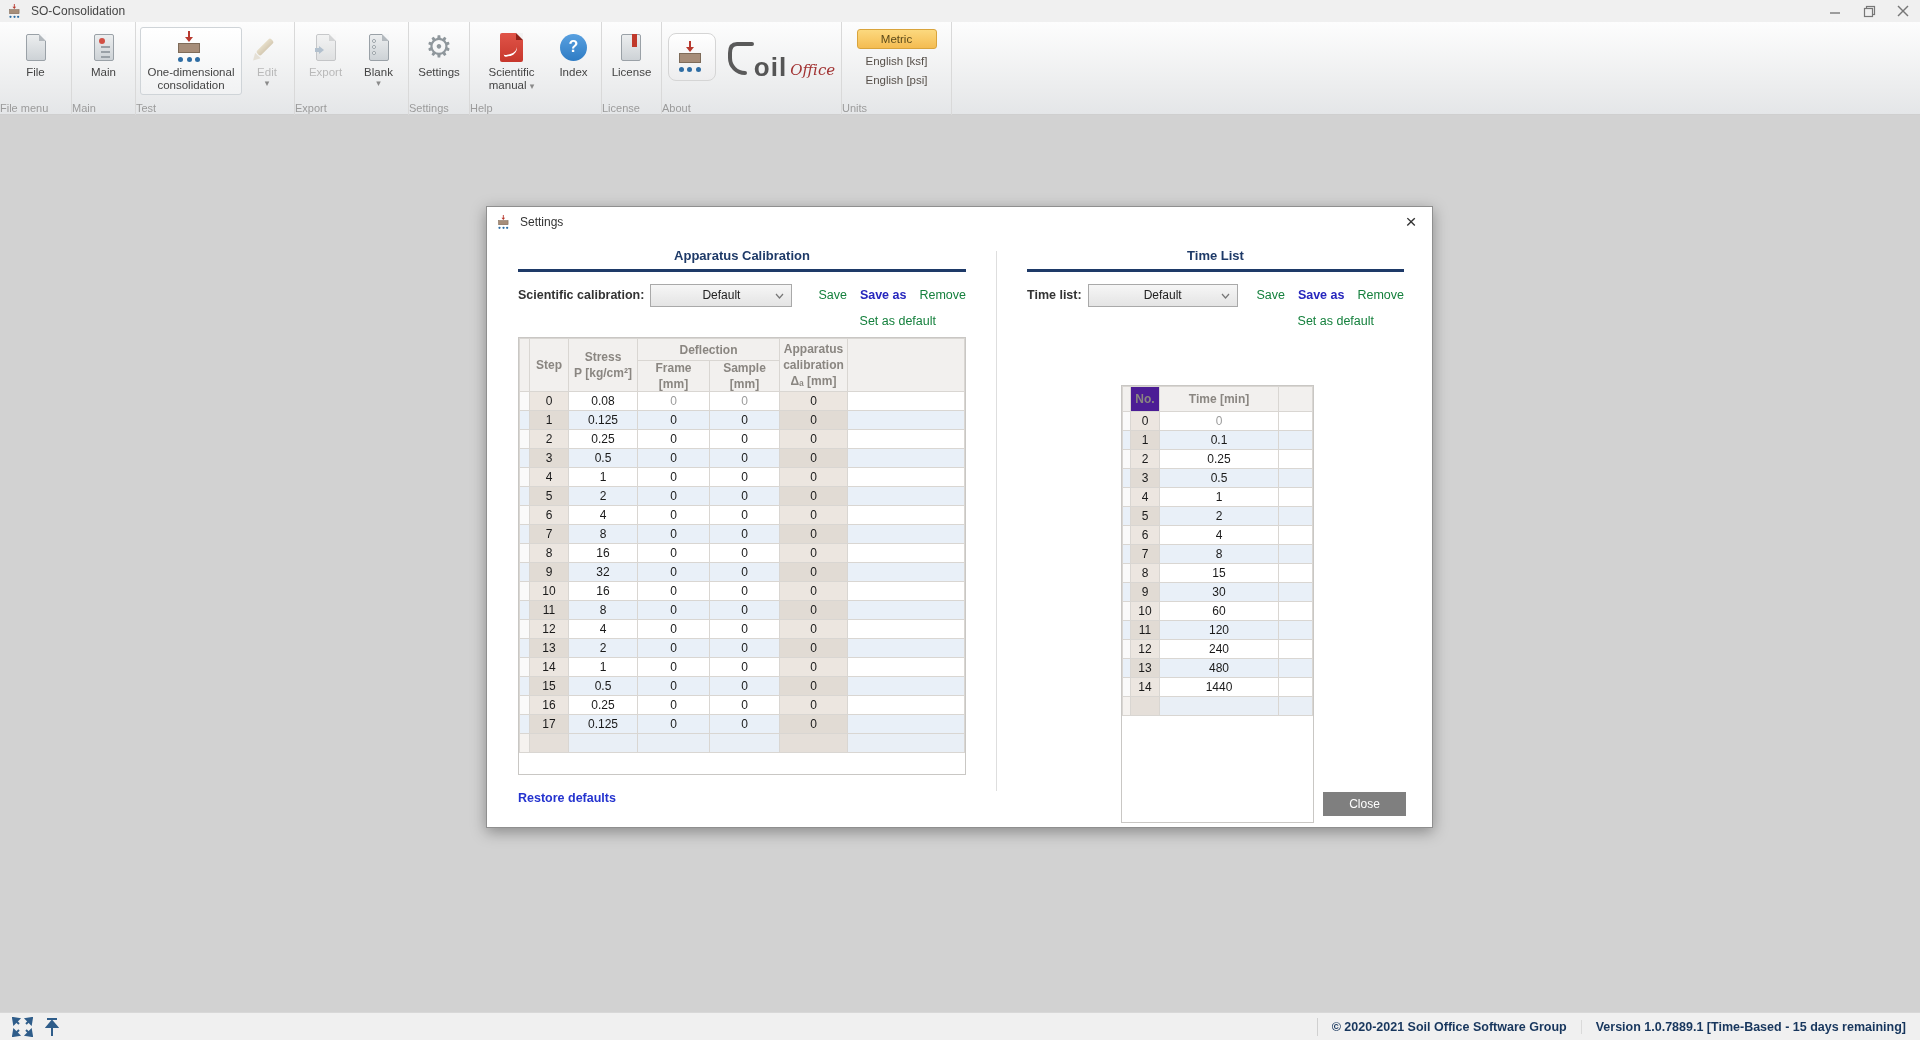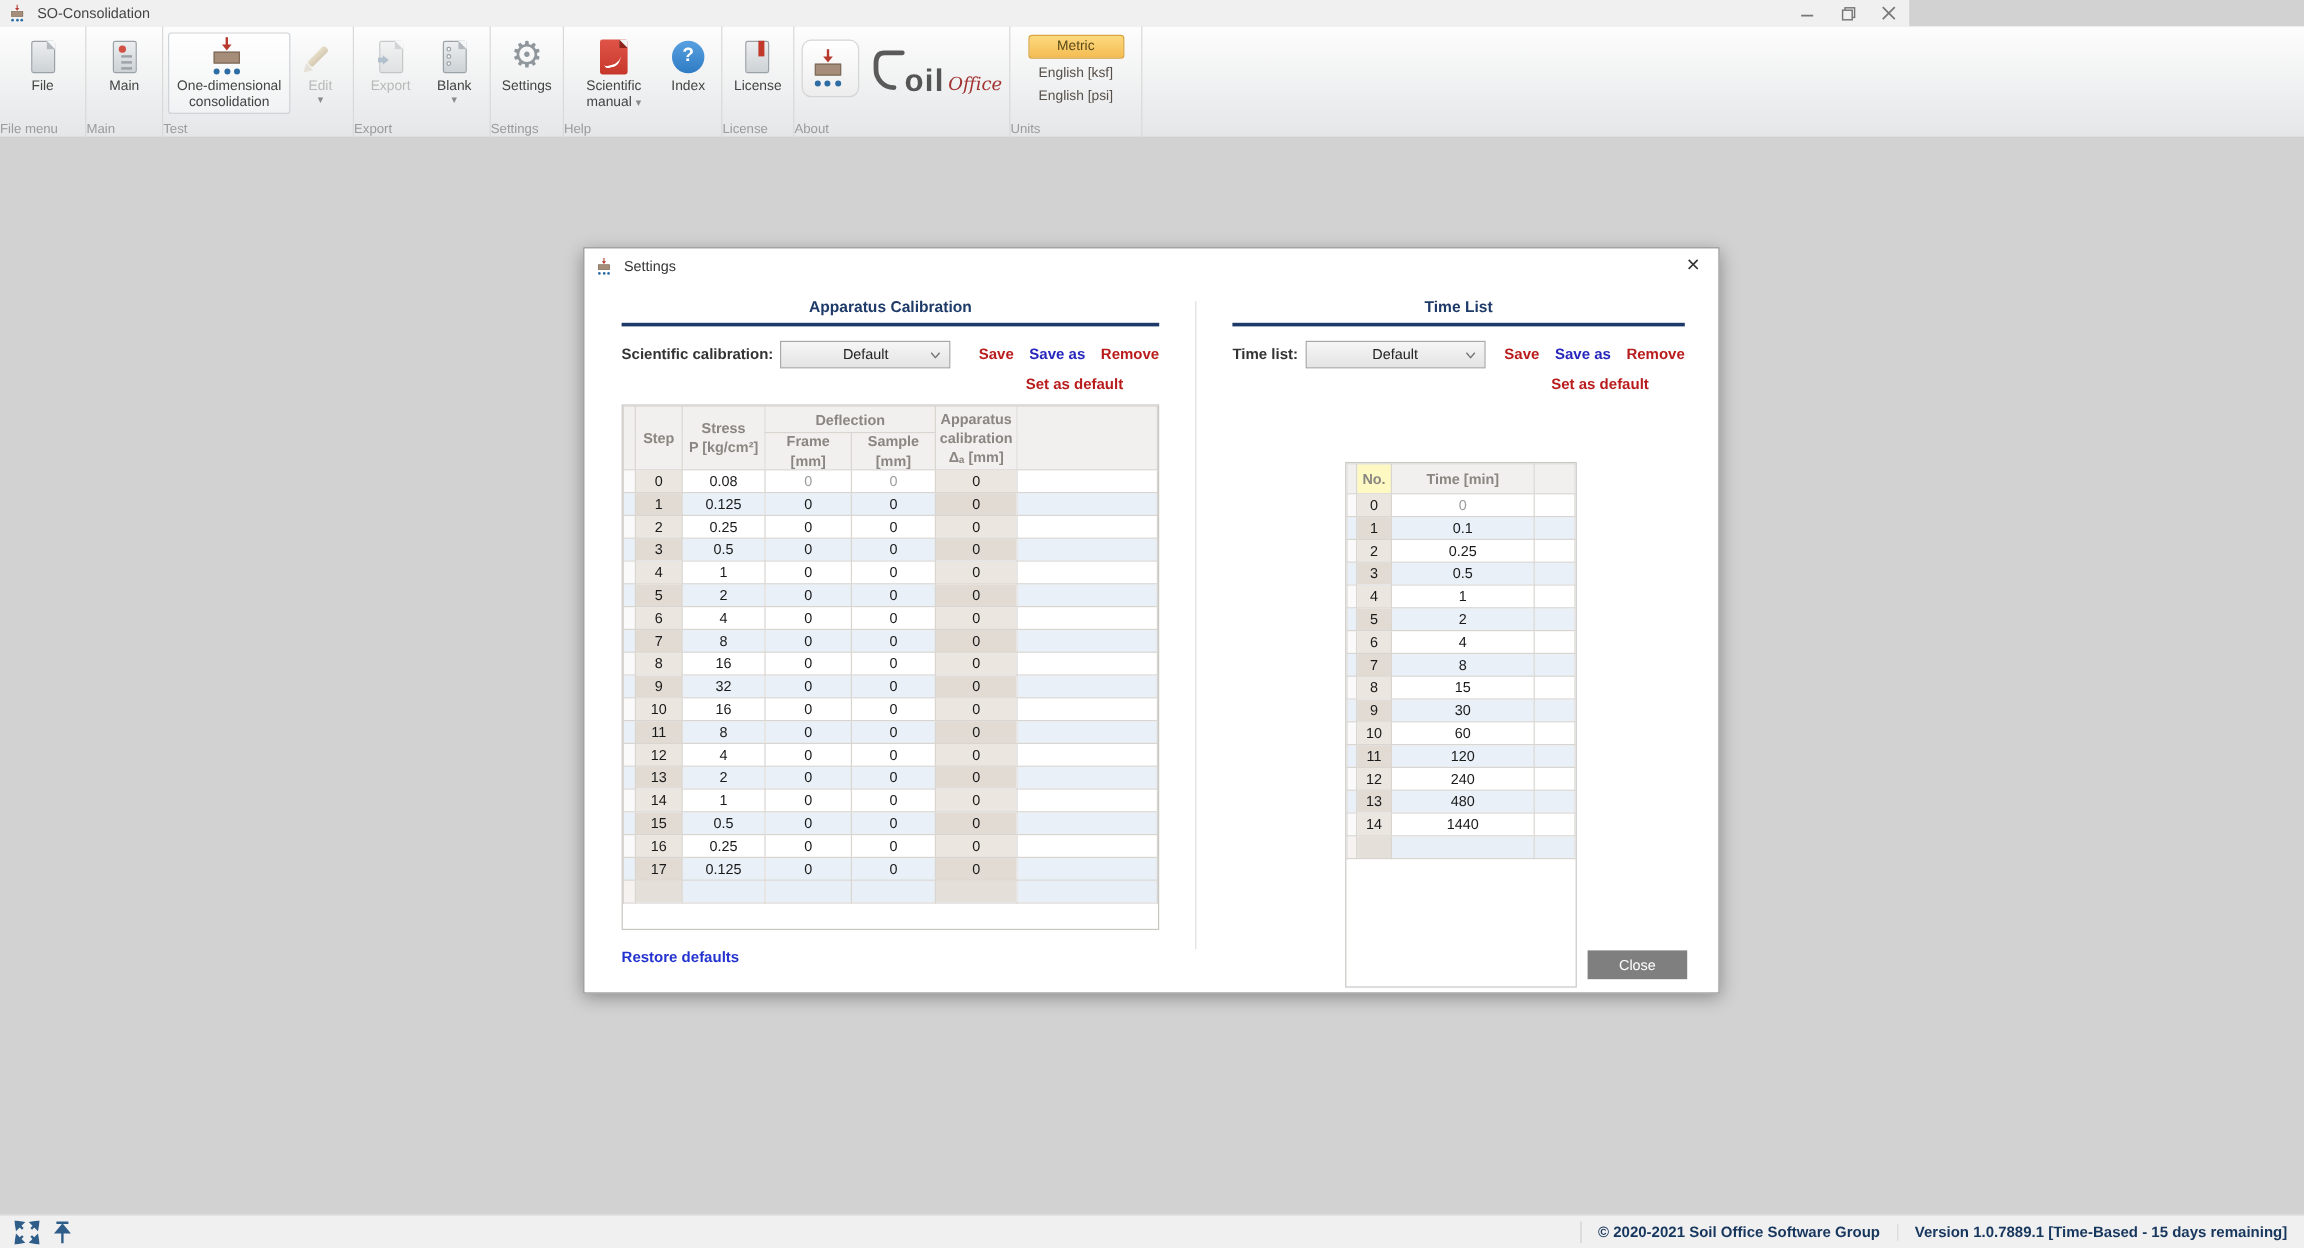--- a/index.html
+++ b/index.html
@@ -1,20 +1,20 @@
 <!DOCTYPE html>
 <html><head>
 <meta charset="utf-8">
 <style>
   * { margin:0; padding:0; box-sizing:border-box; }
   html,body { width:1920px; height:1040px; overflow:hidden; font-family:"Liberation Sans",sans-serif; }
   #app { position:relative; width:1920px; height:1040px; background:#d2d2d2; }
 
   
-  #titlebar { position:absolute; top:0; left:0; width:1591px; height:22px; background:#f0f0f0; display:flex; align-items:center; }
+  #titlebar { position:absolute; top:0; left:0; width:1920px; height:22px; background:#f0f0f0; display:flex; align-items:center; }
   #titlebar .win-title { font-size:12px; color:#444; margin-left:8px; }
   .winbtns { margin-left:auto; display:flex; }
   .winbtn { width:34px; height:22px; display:flex; align-items:center; justify-content:center; color:#777; }
 
   
   #ribbon { position:absolute; top:22px; left:0; width:1920px; height:93px; background:linear-gradient(#fdfdfd,#ecedee 70%,#e4e6e8); border-bottom:1px solid #cfcfcf; display:flex; }
   .rgroup { position:relative; height:93px; border-right:1px solid #d9d9d9; display:flex; align-items:flex-start; justify-content:center; padding-top:5px; }
   .rgroup-label { position:absolute; bottom:1px; left:0; right:0; font-size:11px; color:#9b9b9b; }
   .rbtn { display:flex; flex-direction:column; align-items:center; justify-content:flex-start; padding:3px 4px; border-radius:3px; margin:0 1px; }
   .rbtn .ric { height:34px; display:flex; align-items:center; justify-content:center; }
@@ -82,21 +82,21 @@
   .section { position:absolute; top:41px; }
   #sec-left { left:31px; width:448px; }
   #sec-right { left:540px; width:377px; }
   .sec-header { height:24px; border-bottom:3px solid #1e3a68; text-align:center; font-size:13px; font-weight:bold; color:#1e3a68; }
   .controls { display:flex; align-items:center; margin-top:11px; height:24px; }
   .ctl-label { font-size:12.5px; font-weight:bold; color:#333; margin-right:6px; white-space:nowrap; }
   .dropdown { position:relative; height:23px; background:linear-gradient(#f6f6f6,#e4e4e4); border:1px solid #a9a9a9; display:flex; align-items:center; justify-content:center; font-size:12px; color:#222; }
   .dd-left { width:142px; } .dd-right { width:150px; }
   .dd-chev { position:absolute; right:7px; top:8px; }
   .links { margin-left:auto; display:flex; align-items:center; gap:13px; }
-  .lnk { font-size:12.5px; font-weight:700; color:#b91c1c; white-space:nowrap; }
+  .lnk { font-size:12.5px; font-weight:400; color:#15803d; white-space:nowrap; }
   .lnk.strong { color:#2626bd; font-weight:bold; }
   .setdefault-row { margin-top:4px; text-align:right; padding-right:30px; height:18px; }
 
   .table-panel { margin-top:8px; border:1px solid #c9c7c4; background:#fff; overflow:hidden; }
   #panel-left { width:448px; height:438px; }
   #panel-right { position:absolute; left:94px; top:129px; width:193px; height:438px; }
 
   table.grid { border-collapse:collapse; table-layout:fixed; width:100%; }
   .grid th, .grid td { border:1px solid #d9d6d2; font-size:12px; text-align:center; overflow:hidden; white-space:nowrap; padding:0; }
   .grid thead th { background:#f2f0ee; color:#8a8681; font-weight:bold; }
@@ -105,21 +105,21 @@
   .grid td.c-strip { background:#fafafa; }
   .grid td.c-step, .grid td.c-cal, .grid td.c-no { background:#ece6e0; }
   .grid tr.alt td.c-step, .grid tr.alt td.c-cal, .grid tr.alt td.c-no { background:#e1dbd4; }
   .grid tbody tr:last-child td { background:#e9eff6; }
   .grid tbody tr:last-child td.c-step, .grid tbody tr:last-child td.c-cal, .grid tbody tr:last-child td.c-no { background:#e5dfd9; }
   .grid tbody tr:last-child td.c-strip { background:#f5f2ef; }
   #app-table tbody tr:first-child td.c-frame, #app-table tbody tr:first-child td.c-sample { color:#9c9c9c; }
   #time-table tbody tr:first-child td.c-time { color:#9c9c9c; }
   .hdr-stack { display:flex; flex-direction:column; height:100%; justify-content:center; gap:2px; }
   #time-table thead th { height:25px; }
-  #time-table th.c-no { background:#fef9c3; }
+  #time-table th.c-no { background:#4c1d95; }
 
   .restore { position:absolute; left:31px; top:584px; font-size:12.5px; font-weight:bold; color:#2433cf; }
   .close-btn { position:absolute; left:836px; top:585px; width:83px; height:24px; background:#7f7f7f; color:#fff; font-size:12px; display:flex; align-items:center; justify-content:center; }
 </style>
 </head>
 <body>
 
 <div id="app">
 
   <div id="titlebar">

